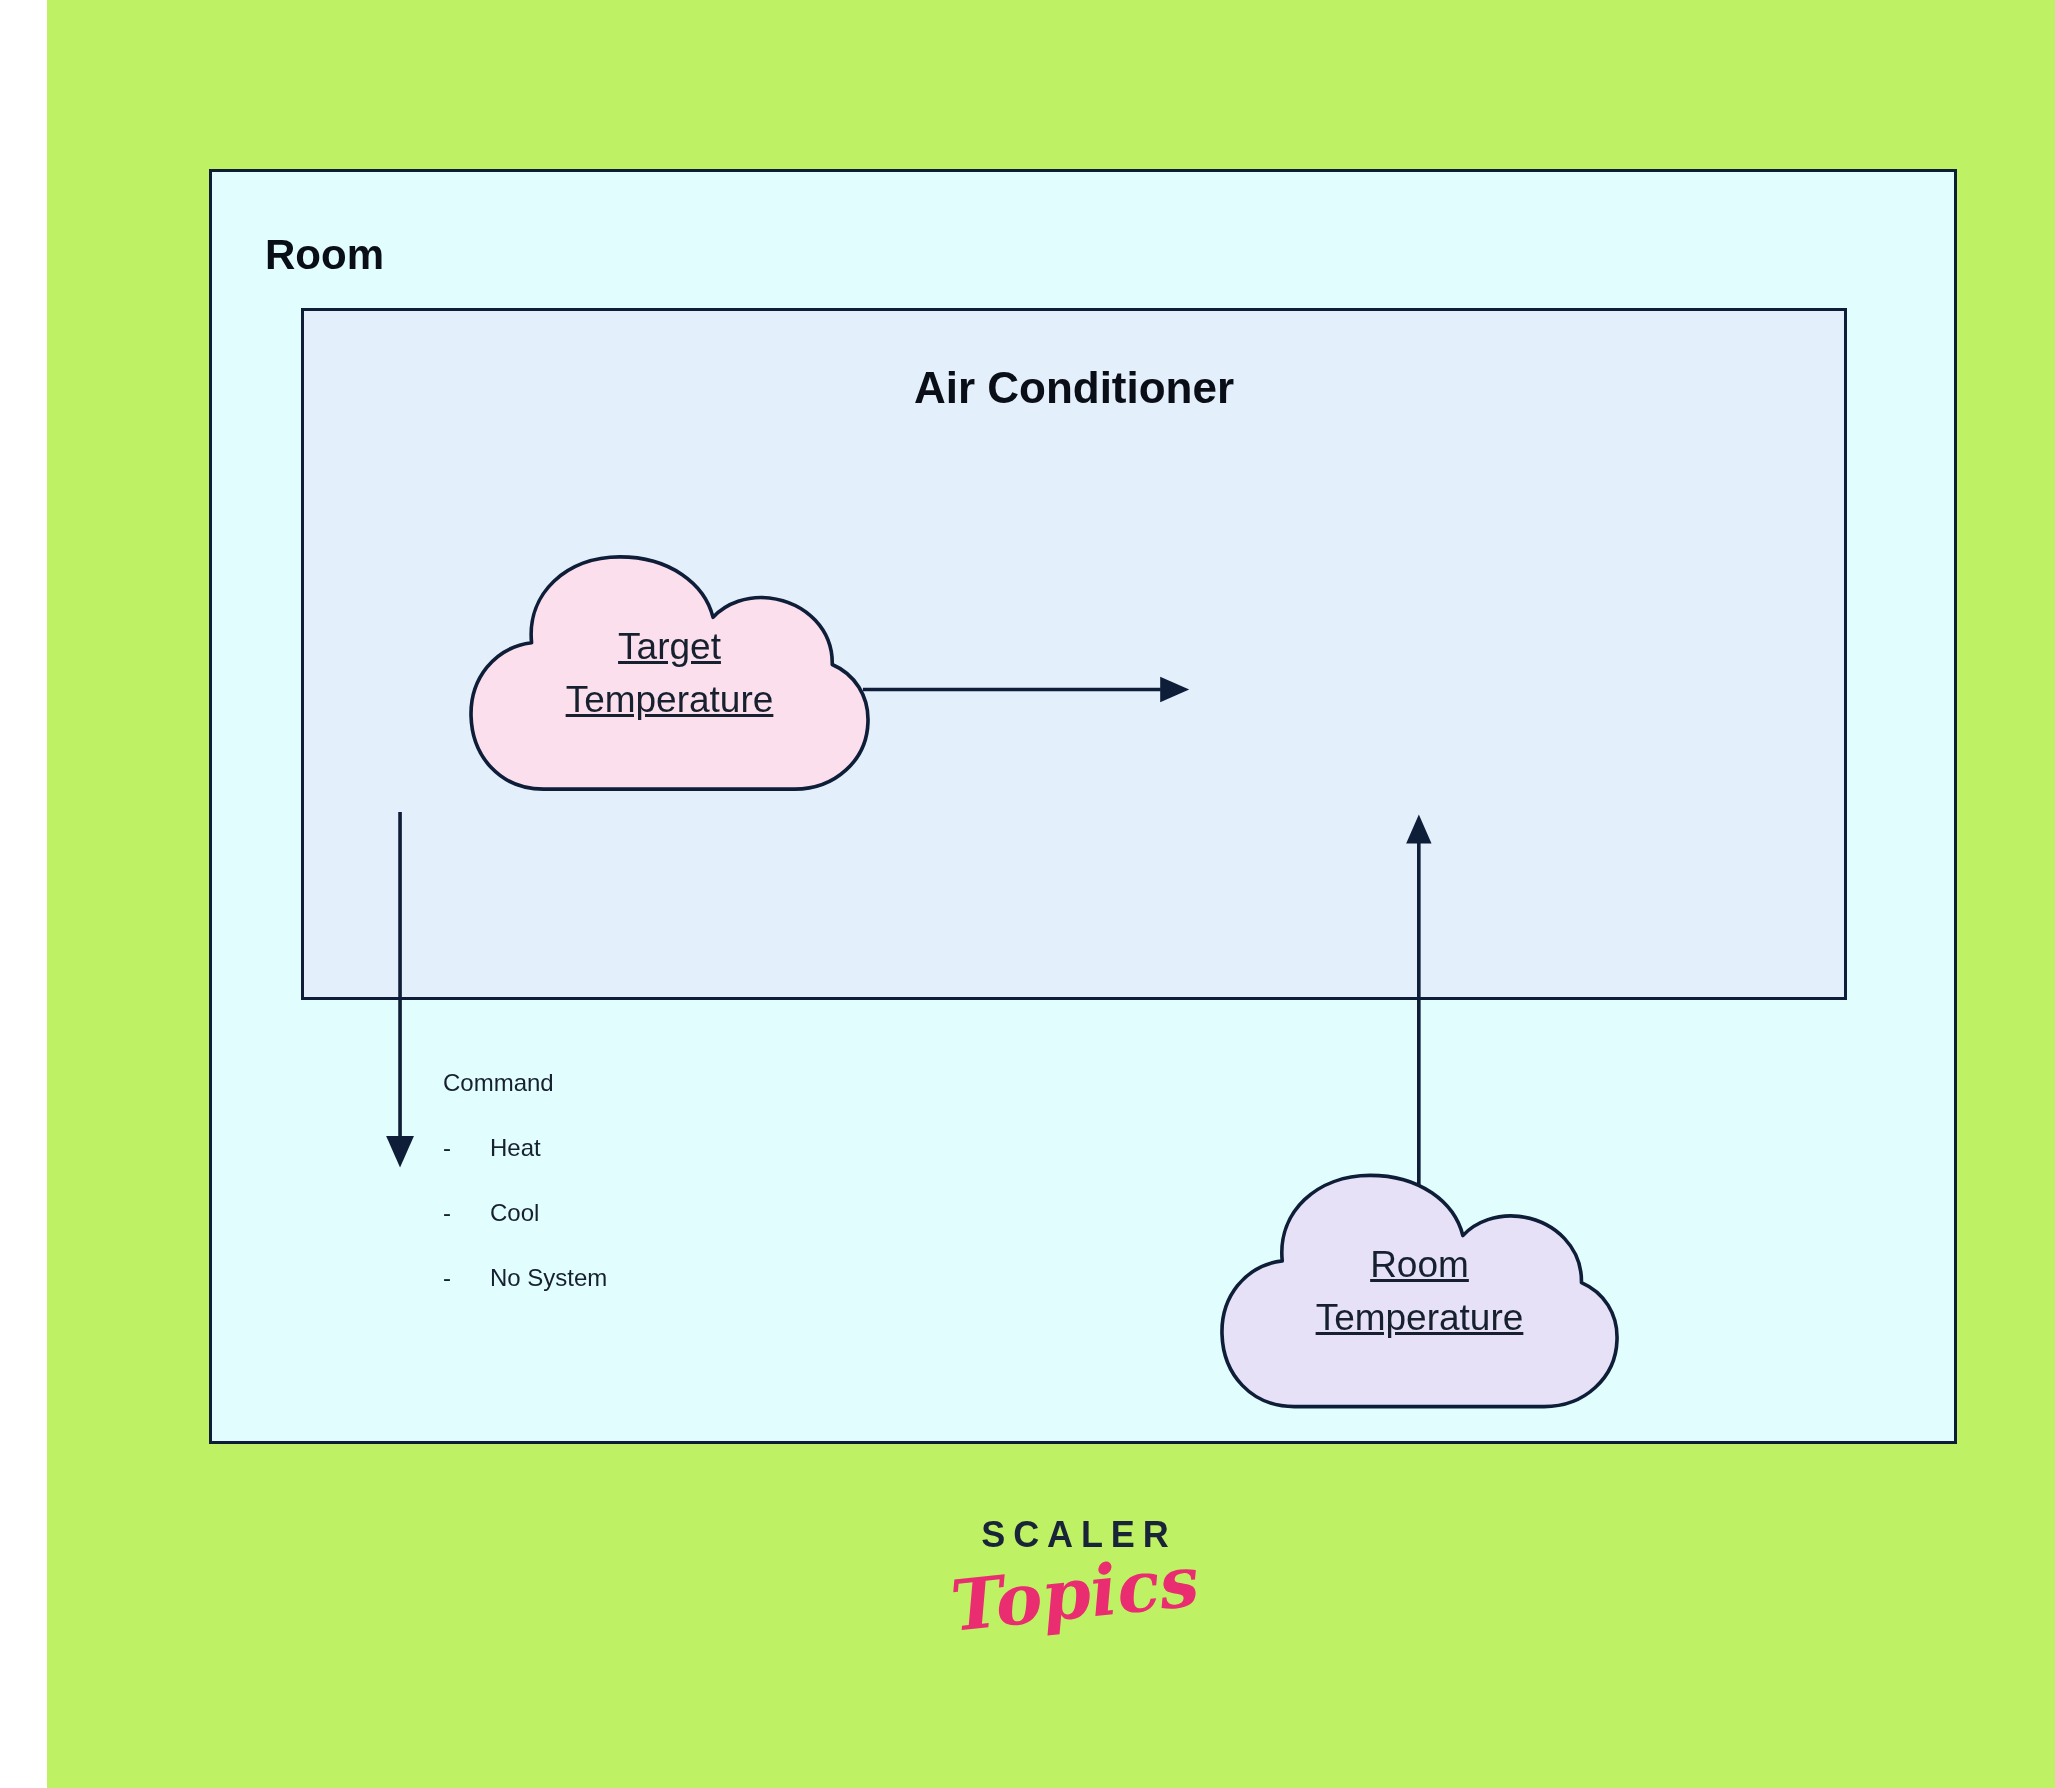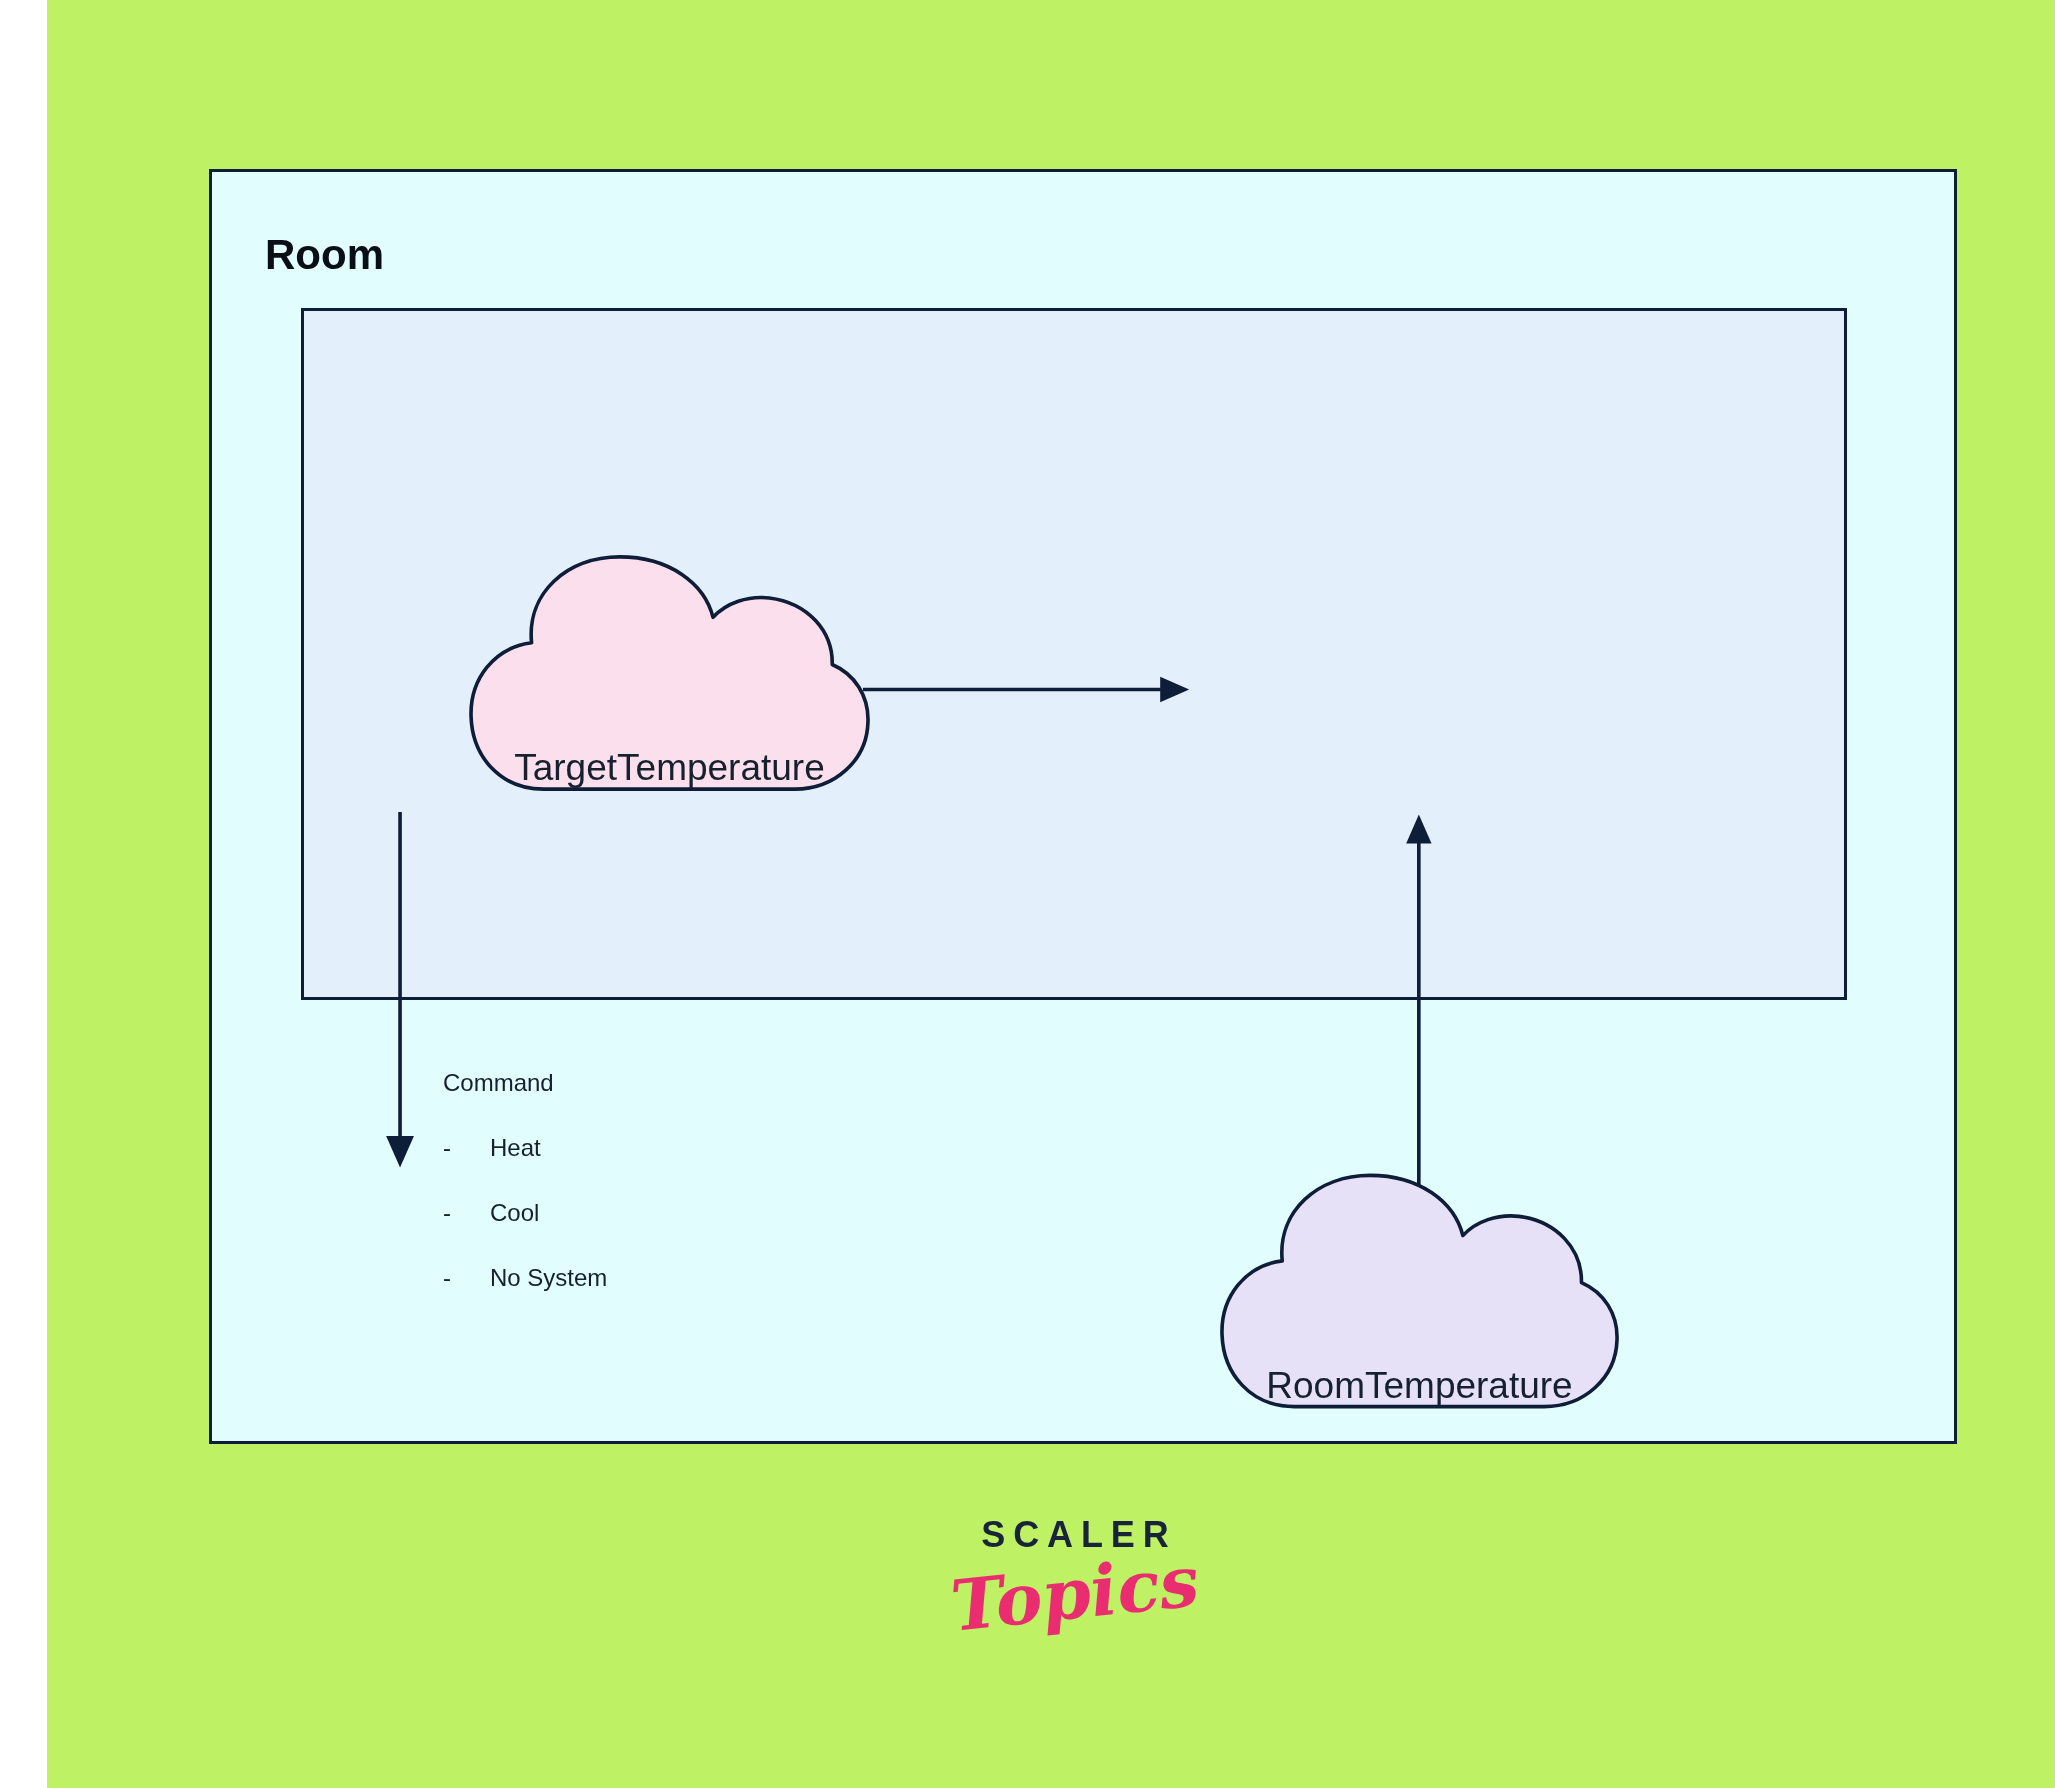--- a/index.html
+++ b/index.html
@@ -62,27 +62,28 @@
 
   
   .cloud { position: absolute; z-index: 4; overflow: visible; }
   .cloud.target { left: 418px; top: 552px; width: 409px; height: 242px; }
   .cloud.room   { left: 1169px; top: 1170px; width: 407px; height: 242px; }
 
   .cloud-text {
     position: absolute;
     z-index: 5;
     display: flex;
-    flex-direction: row;
-    align-items: flex-end;
+    flex-direction: column;
+    align-items: center;
     justify-content: center;
     text-align: center;
     font-size: 37px;
     line-height: 53px;
     color: #16202f;
+    text-decoration: underline;
   }
   .cloud-text.target { left: 418px; top: 552px; width: 409px; height: 242px; }
   .cloud-text.room   { left: 1169px; top: 1170px; width: 407px; height: 242px; }
 
   
   .fuzzy-box {
     position: absolute;
     left: 1144px; top: 543px;
     width: 459px; height: 264px;
     background: #fdf3e3;
@@ -138,20 +139,21 @@
 </style>
 </head>
 <body>
 
 <div class="canvas">
 
   <div class="outer-box"></div>
   <div class="room-label">Room</div>
 
   <div class="inner-box"></div>
+  <div class="ac-label">Air Conditioner</div>
 
   <svg class="arrows" viewBox="0 0 3402 2959">
 
     <line x1="1350" y1="1141" x2="1843" y2="1141" stroke-width="6" stroke="#0f1e38"></line>
     <polygon points="1890,1141 1842,1120 1842,1162" fill="#0f1e38"></polygon>
 
     <line x1="584" y1="1344" x2="584" y2="1884" stroke-width="6" stroke="#0f1e38"></line>
     <polygon points="584,1932 561,1880 607,1880" fill="#0f1e38"></polygon>
 
     <line x1="2270" y1="2005" x2="2270" y2="1394" stroke-width="6" stroke="#0f1e38"></line>

